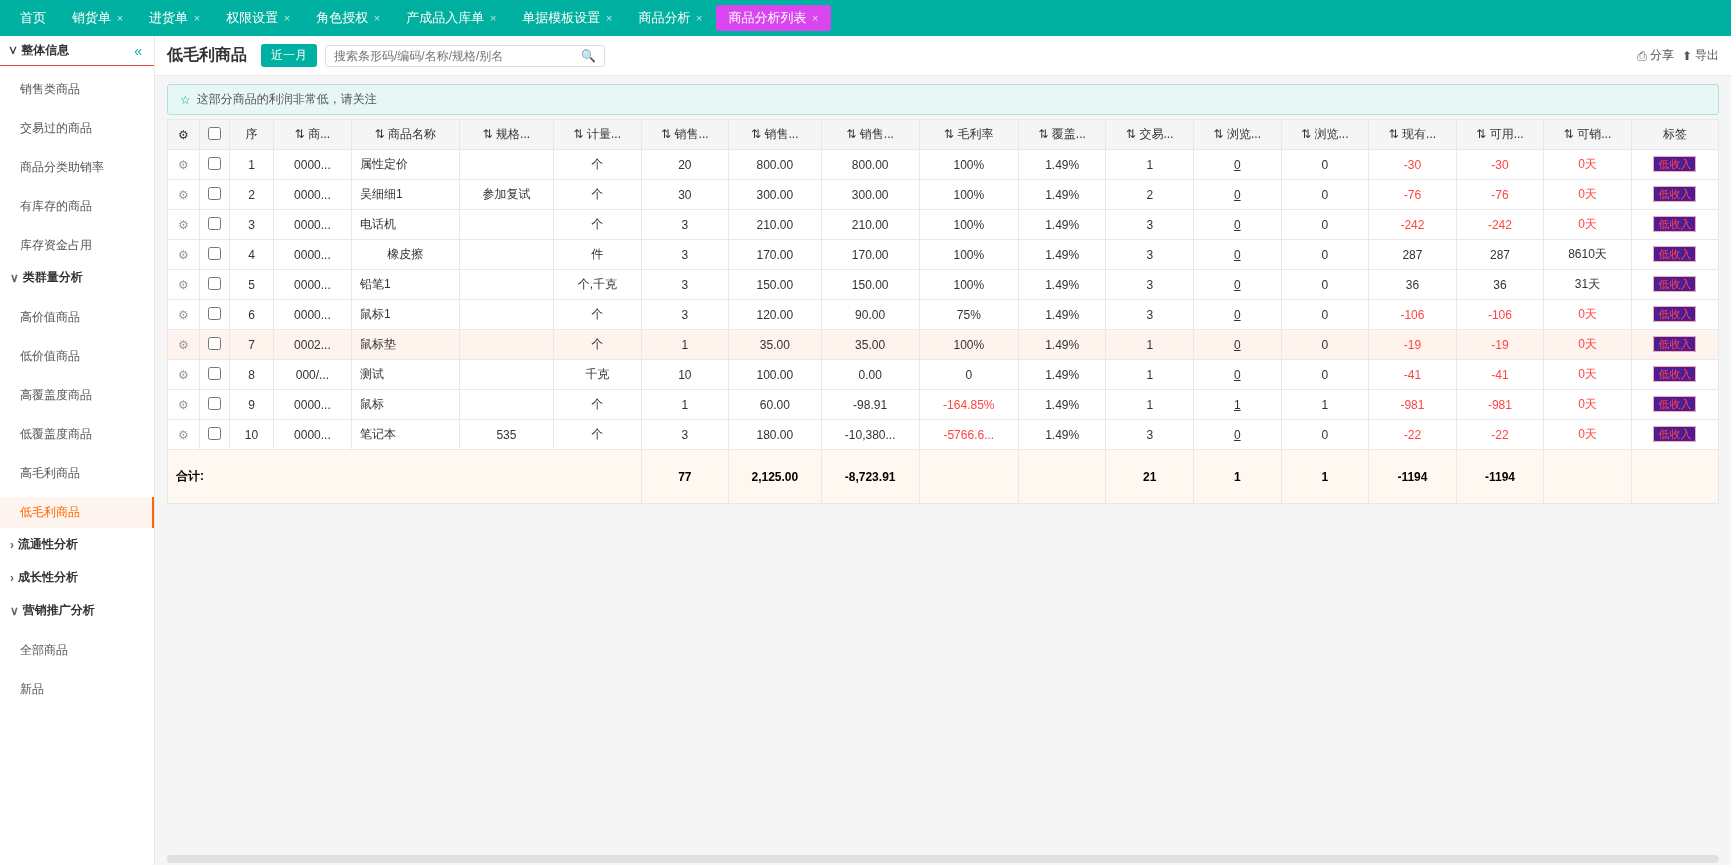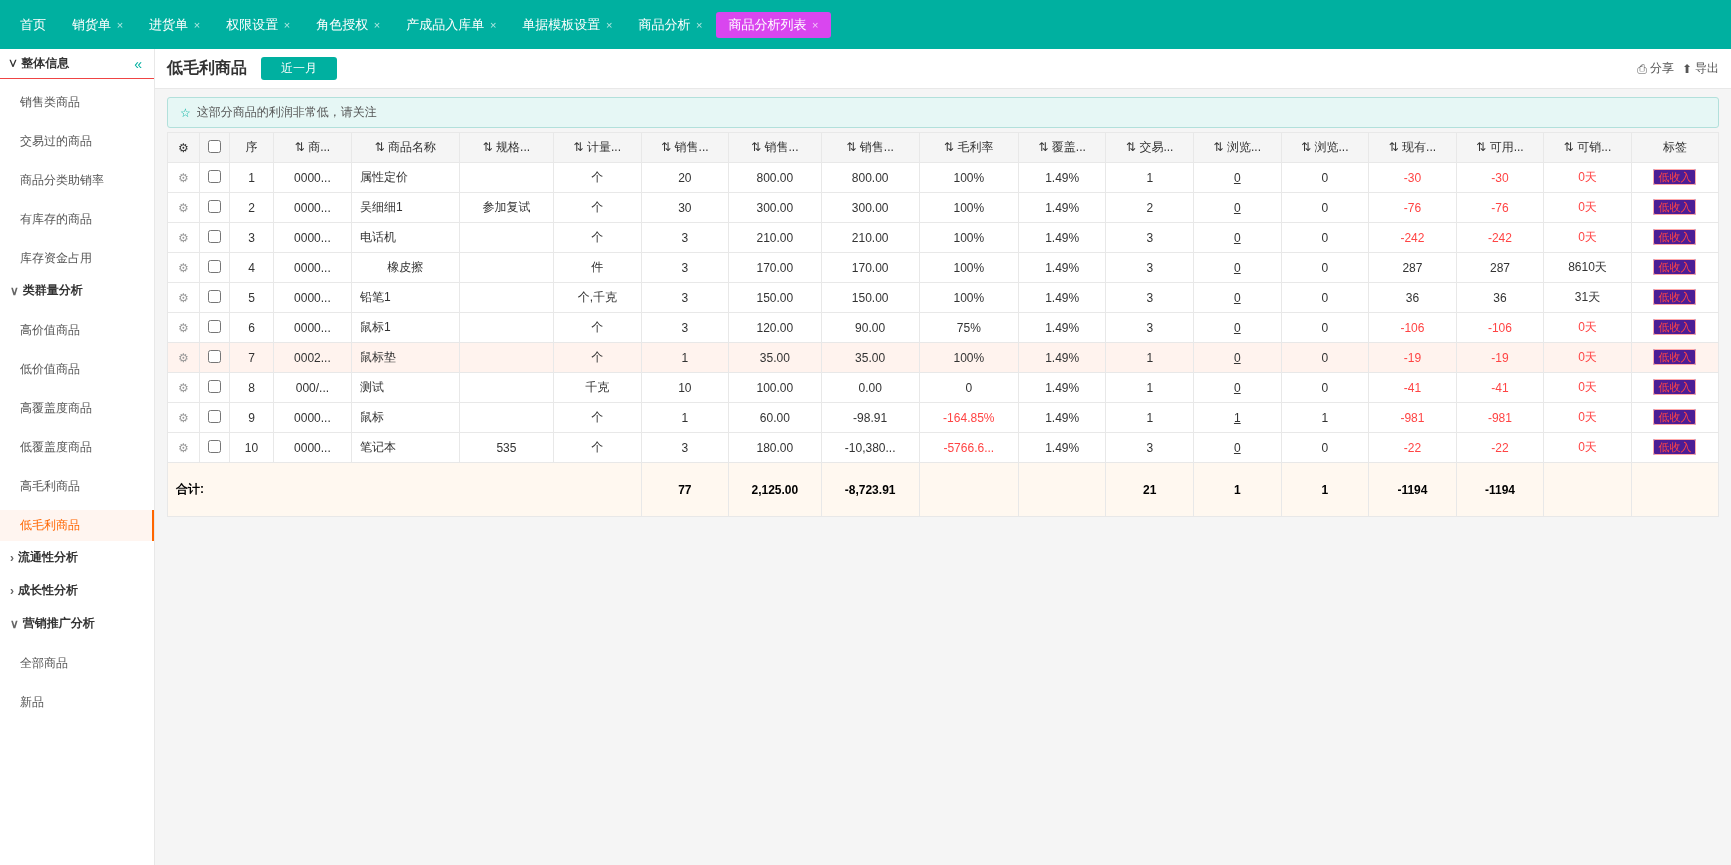--- a/index.html
+++ b/index.html
@@ -1,40 +1,40 @@
 <!DOCTYPE html>
 <html><head>
   <meta charset="utf-8">
   <style>
     * { box-sizing: border-box; margin: 0; padding: 0; font-family: 'Microsoft YaHei', Arial, sans-serif; font-size: 12px; }
     body { background: #f5f5f5; overflow: hidden; width: 1731px; height: 865px; }
 
     
-    .top-nav { display: flex; align-items: center; background: #00b0a0; height: 49px; padding: 0 8px; gap: 2px; }
+    .top-nav { display: flex; align-items: center; background: #00b0a0; height: 36px; padding: 0 8px; gap: 2px; }
     .nav-item { color: #fff; padding: 4px 12px; cursor: pointer; white-space: nowrap; font-size: 13px; }
     .nav-item.active { background: #d946ef; border-radius: 3px; }
     .nav-close { color: rgba(255,255,255,0.7); font-size: 11px; margin-left: 2px; cursor: pointer; }
 
     
     .main-layout { display: flex; height: calc(865px - 36px); }
 
     
     .sidebar { width: 155px; background: #fff; border-right: 1px solid #e8e8e8; overflow-y: auto; flex-shrink: 0; }
     .sidebar-group-header { display: flex; align-items: center; padding: 8px 10px; color: #333; font-weight: bold; cursor: pointer; }
     .sidebar-group-header .arrow { margin-right: 4px; color: #666; }
     .sidebar-item { padding: 7px 10px 7px 20px; color: #555; cursor: pointer; margin-top: 8px; }
     .sidebar-item.active { background: #fff5f0; color: #ff6600; border-right: 2px solid #ff6600; }
 
     
     .content-area { flex: 1; display: flex; flex-direction: column; overflow: hidden; }
 
     
     .content-header { display: flex; align-items: center; padding: 8px 12px; background: #fff; border-bottom: 1px solid #e8e8e8; gap: 8px; }
     .page-title { font-size: 16px; font-weight: bold; color: #333; margin-right: 6px; }
-    .date-btn { background: #00b0a0; color: #fff; border: none; border-radius: 3px; padding: 3px 20px; cursor: pointer; font-size: 12px; }
+    .date-btn { background: #00b0a0; color: #fff; border: none; border-radius: 3px; padding: 3px 10px; cursor: pointer; font-size: 12px; }
     .search-box { display: flex; align-items: center; border: 1px solid #ddd; border-radius: 3px; padding: 3px 8px; flex: 1; max-width: 280px; }
     .search-box input { border: none; outline: none; font-size: 12px; color: #999; width: 100%; }
     .search-icon { color: #00b0a0; margin-left: 4px; cursor: pointer; }
     .header-actions { margin-left: auto; display: flex; gap: 8px; }
     .action-btn { display: flex; align-items: center; gap: 3px; color: #555; cursor: pointer; font-size: 12px; }
 
     
     .alert-bar { background: #e6f7f5; border: 1px solid #b2e0db; margin: 8px 12px 4px; padding: 6px 12px; border-radius: 3px; color: #555; font-size: 12px; display: flex; align-items: center; gap: 6px; }
     .alert-icon { color: #00b0a0; }
 
@@ -119,20 +119,24 @@
     </div>
     <div class="sidebar-item">全部商品</div>
     <div class="sidebar-item">新品</div>
   </div>
 
   <div class="content-area">
 
     <div class="content-header">
       <span class="page-title">低毛利商品</span>
       <button class="date-btn">近一月</button>
+      <div class="search-box">
+        <input type="text" placeholder="搜索条形码/编码/名称/规格/别名" style="">
+        <span class="search-icon">🔍</span>
+      </div>
       <div class="header-actions">
         <div class="action-btn">
           <span>⎙</span>
           <span>分享</span>
         </div>
         <div class="action-btn">
           <span>⬆</span>
           <span>导出</span>
         </div>
       </div>

